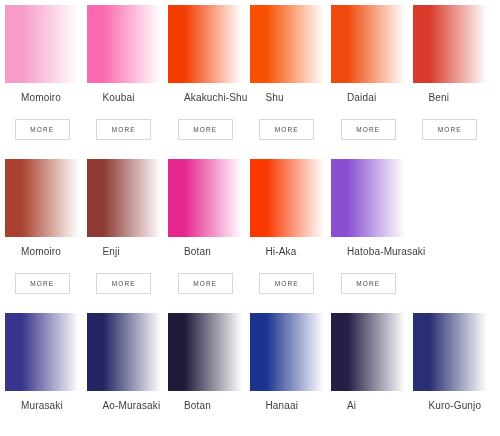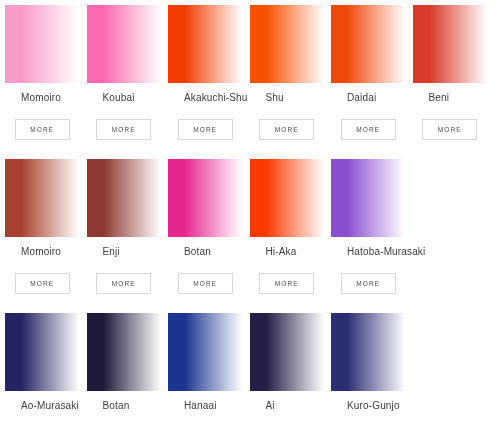--- a/index.html
+++ b/index.html
@@ -142,20 +142,24 @@
     </div>
     <div class="card">
       <div class="swatch" style="background: linear-gradient(to right, rgb(138, 79, 208) 0%, rgb(138, 79, 208) 22%, rgb(255, 255, 255) 100%);"></div>
       <div class="swatch-label">Hatoba-Murasaki</div>
       <div class="more-wrap">
         <button class="more-btn">MORE</button>
       </div>
     </div>
     <div class="row-gap"></div>
     <div class="card">
+      <div class="swatch" style="background: linear-gradient(to right, rgb(57, 52, 140) 0%, rgb(57, 52, 140) 22%, rgb(255, 255, 255) 100%);"></div>
+      <div class="swatch-label">Murasaki</div>
+    </div>
+    <div class="card">
       <div class="swatch" style="background: linear-gradient(to right, rgb(36, 36, 99) 0%, rgb(36, 36, 99) 22%, rgb(255, 255, 255) 100%);"></div>
       <div class="swatch-label">Ao-Murasaki</div>
     </div>
     <div class="card">
       <div class="swatch" style="background: linear-gradient(to right, rgb(33, 25, 58) 0%, rgb(33, 25, 58) 22%, rgb(255, 255, 255) 100%);"></div>
       <div class="swatch-label">Botan</div>
     </div>
     <div class="card">
       <div class="swatch" style="background: linear-gradient(to right, rgb(28, 52, 143) 0%, rgb(28, 52, 143) 22%, rgb(255, 255, 255) 100%);"></div>
       <div class="swatch-label">Hanaai</div>

